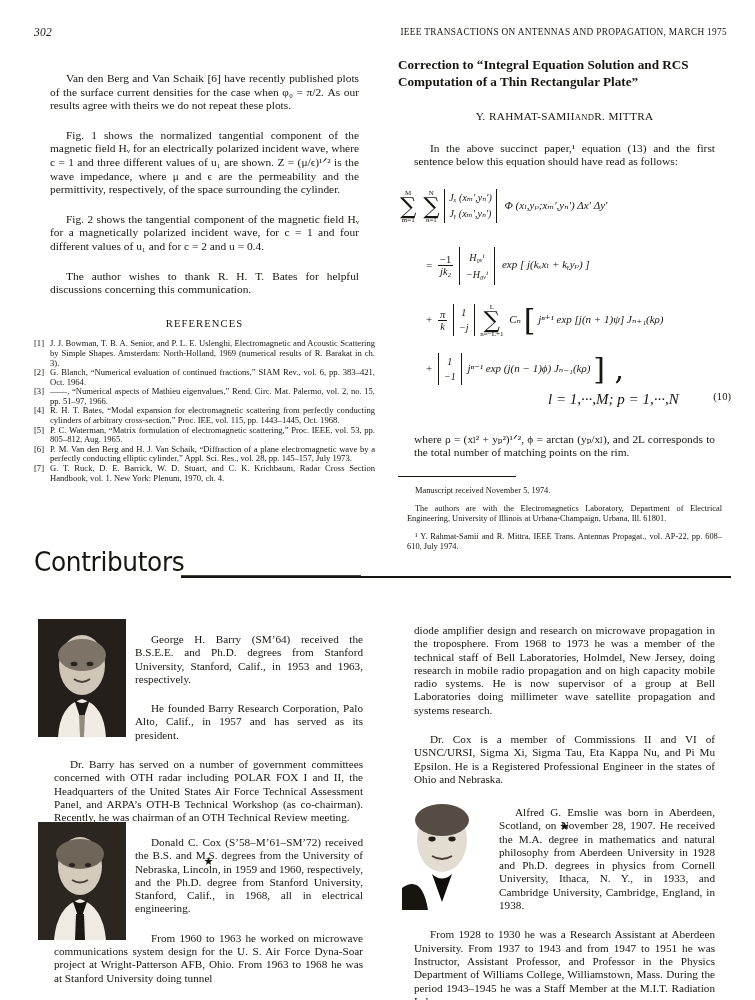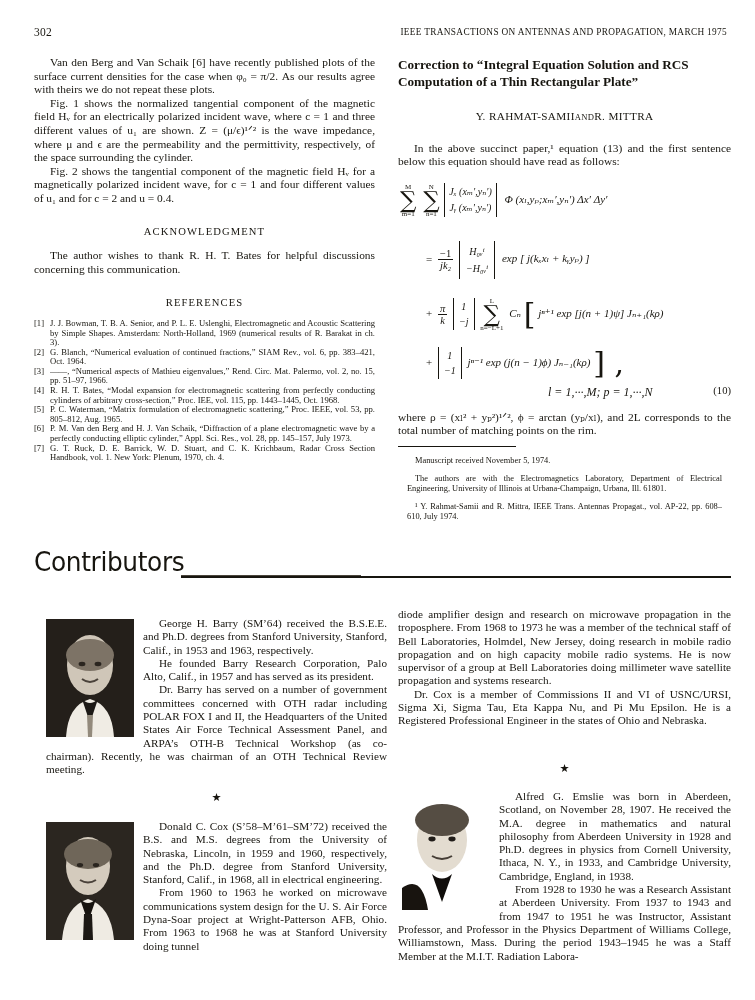--- a/index.html
+++ b/index.html
@@ -27,20 +27,21 @@
     top: 26px;
     left: 34px;
     right: 28px;
     height: 14px;
   }
   .folio {
     position: absolute;
     left: 0; top: 0;
     font-size: 11.5px;
     letter-spacing: .2px;
+    font-style: italic;
   }
   .journal {
     position: absolute;
     right: 0; top: 1px;
     font-size: 9.3px;
     letter-spacing: .32px;
     white-space: nowrap;
   }
 
   
@@ -50,21 +51,21 @@
     top: 56px;
     width: 341px;
   }
   .col-right {
     position: absolute;
     left: 398px;
     top: 56px;
     width: 333px;
   }
   p {
-    margin: 0;
+    margin: 16px;
     font-size: 11.4px;
     line-height: 13.6px;
     text-align: justify;
     text-indent: 16px;
     -webkit-hyphens: auto;
     hyphens: auto;
   }
   p.noind { text-indent: 0; }
 
   .sec-head {
@@ -208,21 +209,21 @@
     left: 147px;
     width: 180px;
     top: 29px;
     height: 1px;
     background: #4b463c;
   }
 
   
   .bio-left {
     position: absolute;
-    left: 46px;
+    left: 38px;
     width: 341px;
   }
   .bio-right {
     position: absolute;
     left: 398px;
     width: 333px;
   }
   .bio p {
     font-size: 11.2px;
     line-height: 13.3px;
@@ -254,21 +255,20 @@
   <div class="runhead">
     <span class="folio">302</span>
     <span class="journal">IEEE TRANSACTIONS ON ANTENNAS AND PROPAGATION, MARCH 1975</span>
   </div>
 
   <div class="col-left">
     <p>Van den Berg and Van Schaik [6] have recently published plots of the surface current densities for the case when φ₀ = π/2. As our results agree with theirs we do not repeat these plots.</p>
     <p>Fig. 1 shows the normalized tangential component of the magnetic field Hᵥ for an electrically polarized incident wave, where c = 1 and three different values of u₁ are shown. Z = (μ/ϵ)¹ᐟ² is the wave impedance, where μ and ϵ are the permeability and the permittivity, respectively, of the space surrounding the cylinder.</p>
     <p>Fig. 2 shows the tangential component of the magnetic field Hᵥ for a magnetically polarized incident wave, for c = 1 and four different values of u₁ and for c = 2 and u = 0.4.</p>
 
-    <p class="sec-head">ACKNOWLEDGMENT</p>
     <p>The author wishes to thank R. H. T. Bates for helpful discussions concerning this communication.</p>
 
     <p class="sec-head refs">REFERENCES</p>
 
     <div class="reflist">
       <div class="refitem">
         <span class="refnum">[1]</span>
         <span class="reftext">J. J. Bowman, T. B. A. Senior, and P. L. E. Uslenghi, Electromagnetic and Acoustic Scattering by Simple Shapes.  Amsterdam: North-Holland, 1969 (numerical results of R. Barakat in ch. 3).</span>
       </div>
       <div class="refitem">
@@ -363,21 +363,21 @@
       <div class="ln" style="left:28px; top:168px;">
         <span>+</span>
         <span class="brak it" style="line-height:15px; padding:1px 5px; margin:0 3px">
           <span style="display:block">1</span>
           <span style="display:block">−1</span>
         </span>
         <span class="it">jⁿ⁻¹ exp (j(n − 1)ϕ) Jₙ₋₁(kρ)</span>
         <span class="bigbr">] ,</span>
       </div>
 
-      <div class="ln it" style="left:150px; top:206px; font-size:12px;">l = 1,···,M;  p = 1,···,N</div>
+      <div class="ln it" style="left:150px; top:206px; font-size:15px;">l = 1,···,M;  p = 1,···,N</div>
       <div class="ln" style="right:0px; top:206px; font-size:10.6px;">(10)</div>
     </div>
 
     <p class="noind">where ρ = (xₗ² + yₚ²)¹ᐟ², ϕ = arctan (yₚ/xₗ), and 2L corresponds to the total number of matching points on the rim.</p>
 
     <div class="fnrule"></div>
     <p class="footnote">Manuscript received November 5, 1974.</p>
     <p class="footnote">The authors are with the Electromagnetics Laboratory, Department of Electrical Engineering, University of Illinois at Urbana-Champaign, Urbana, Ill. 61801.</p>
     <p class="footnote">¹ Y. Rahmat-Samii and R. Mittra, IEEE Trans. Antennas Propagat., vol. AP-22, pp. 608–610, July 1974.</p>
   </div>

